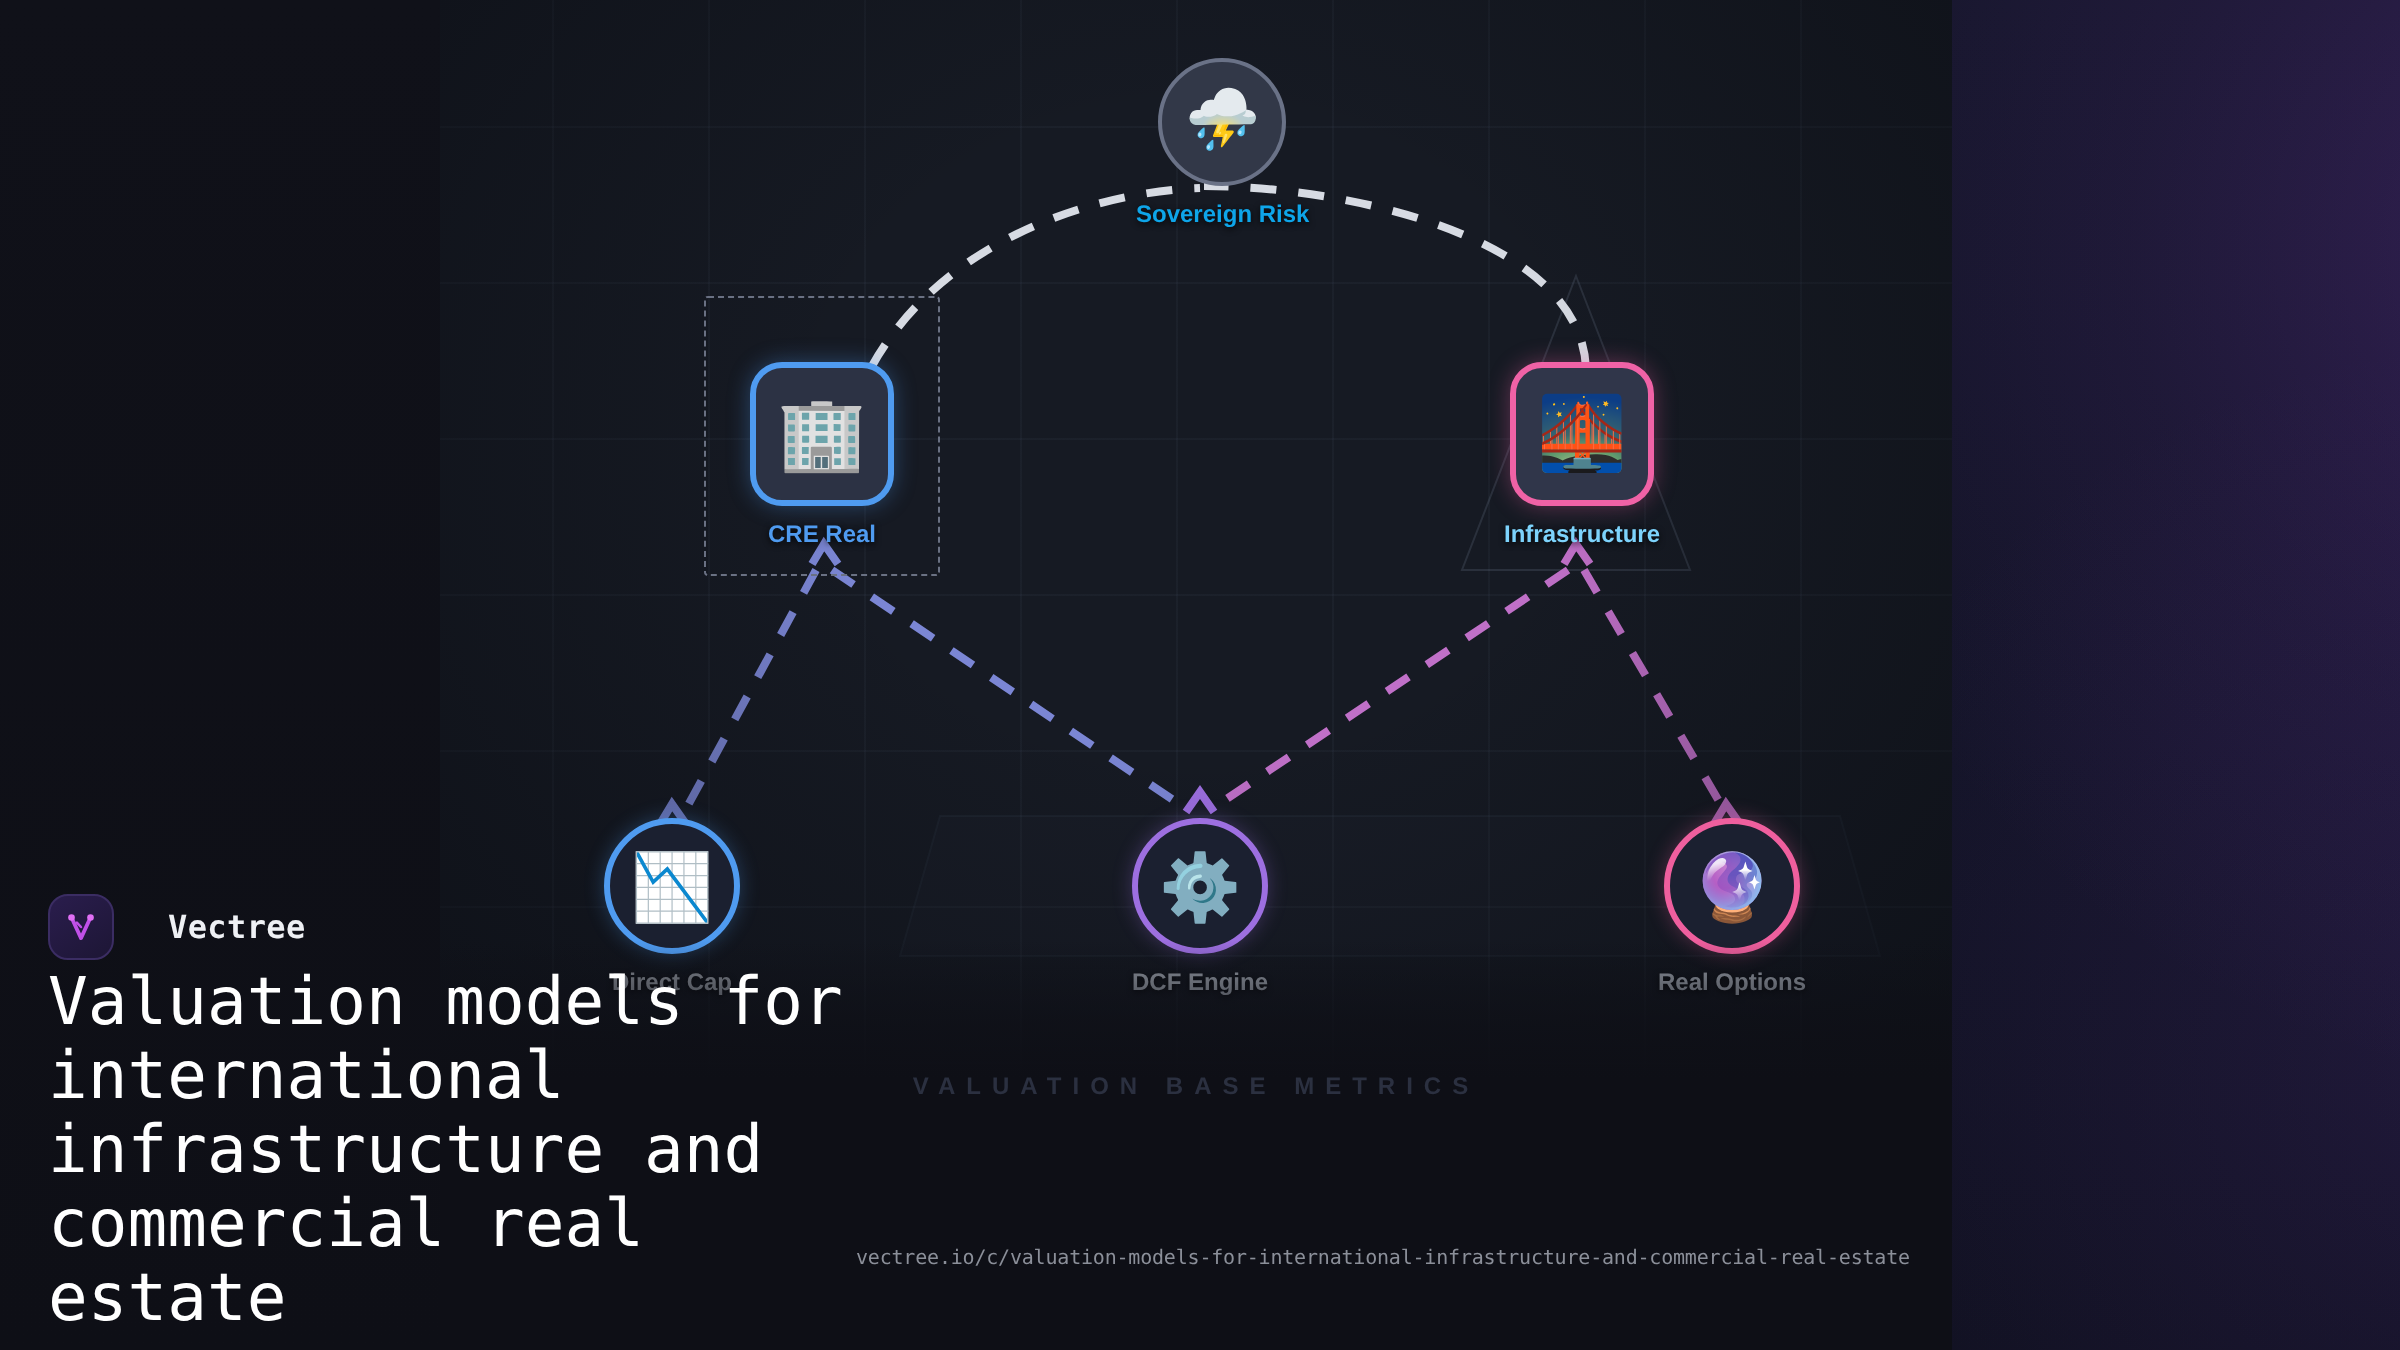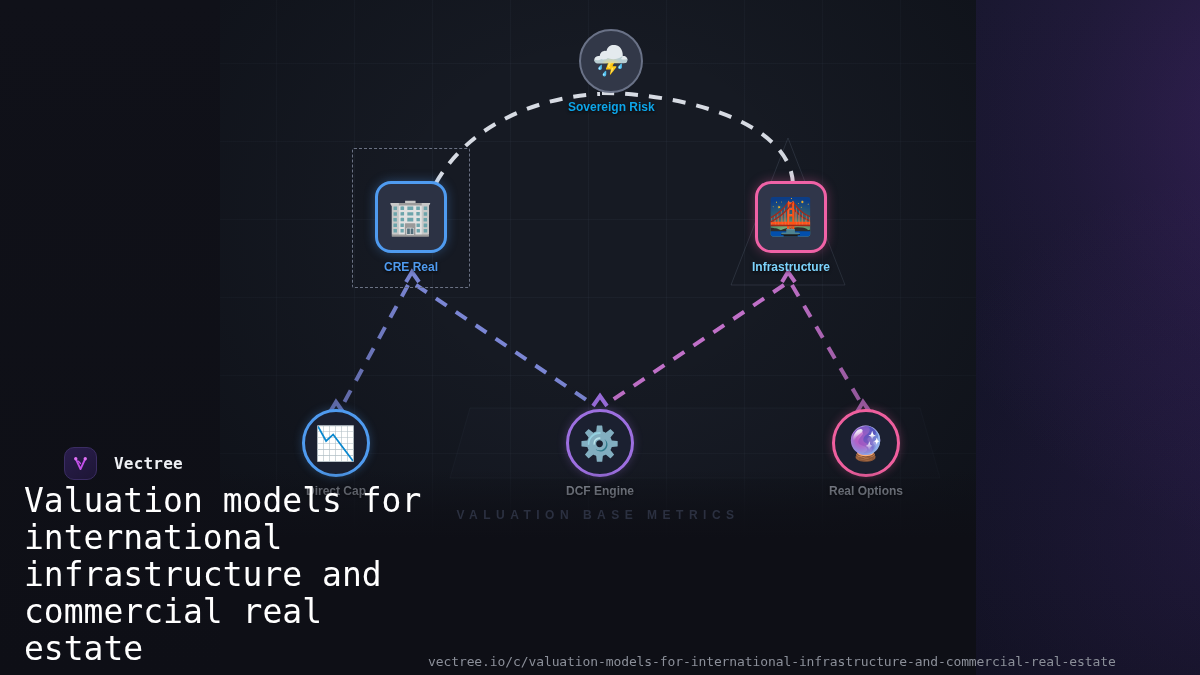--- a/index.html
+++ b/index.html
@@ -96,50 +96,50 @@
   .n-real .label{ color:#9aa0aa; }
 
   
   #cre-group{
     position:absolute; left:132px; top:148px; width:118px; height:140px;
     border:1px dashed #6a7183; border-radius:2px;
   }
 
   
   #metrics-label{
-    position:absolute; left:220px; top:508px; width:756px;
+    position:absolute; left:220px; top:536px; width:756px;
     text-align:center; font-size:12px; font-weight:bold;
     letter-spacing:5.5px; color:#2b3040;
   }
 
   
   #brand{
     position:absolute; left:24px; top:447px;
-    display:flex; align-items:center; gap:17px; z-index:8;margin-left:40px;
+    display:flex; align-items:center; gap:27px; z-index:8;
   }
   #brand-mark{
     width:33px; height:33px; border-radius:10px;
     background:linear-gradient(145deg,#2a1d4d 0%,#1d1635 100%);
     border:1px solid #3b2d63;
     display:flex; align-items:center; justify-content:center;
   }
   #brand-name{ font-size:16px; font-weight:bold; color:#eef0f4;
     font-family:"DejaVu Sans Mono", monospace; letter-spacing:0.2px; }
 
   #headline{
     position:absolute; left:24px; top:483px; width:420px; z-index:8;
     font-family:"DejaVu Sans Mono", monospace;
     font-size:33px; font-weight:normal; line-height:1.12;
     color:#ffffff;
   }
 
   #url{
     position:absolute; left:428px; top:624px; z-index:8;
     font-family:"DejaVu Sans Mono", monospace;
-    font-size:13px; color:#8b8f99; letter-spacing:-0.1px;margin-top:30px;
+    font-size:10px; color:#8b8f99; letter-spacing:-0.1px;
   }
 </style>
 </head>
 <body>
 
 <div id="left-panel"></div>
 <div id="right-glow"></div>
 
 <div id="canvas">
   <div class="grid"></div>

